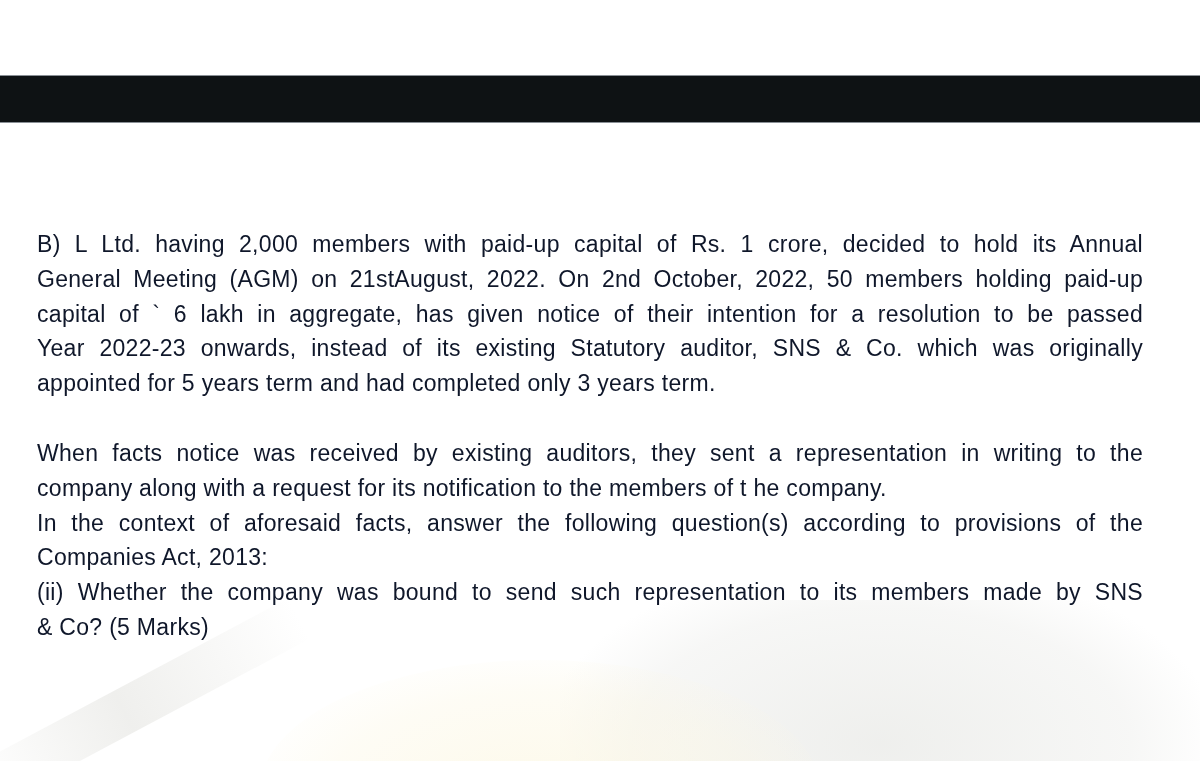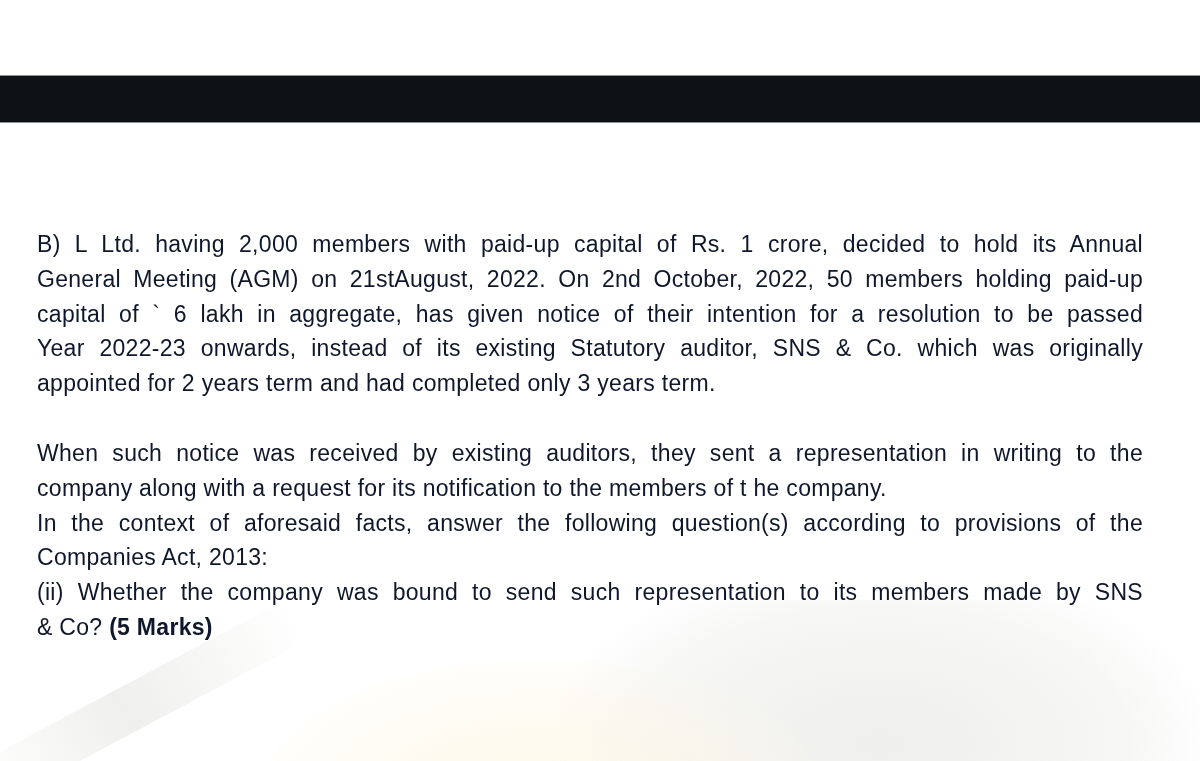--- a/index.html
+++ b/index.html
@@ -74,44 +74,44 @@
   .para-gap { margin-top: 35px; }
   .ln {
     display: block;
     white-space: normal;
   }
   .just {
     text-align: justify;
     text-align-last: justify;
   }
   .marks {
-    font-weight: 700;
+    font-weight: 400;
   }
 </style>
 </head>
 <body>
 
 <div class="black-bar"></div>
 
 <div class="wm wm-gray"></div>
 <div class="wm wm-ivory"></div>
 <div class="wm wm-streak"></div>
 
 <main class="doc">
 
   <p class="para">
     <span class="ln just">B) L Ltd. having 2,000 members with paid-up capital of Rs. 1 crore, decided to hold its Annual</span>
     <span class="ln just">General Meeting (AGM) on 21stAugust, 2022. On 2nd October, 2022, 50 members holding paid-up</span>
     <span class="ln just">capital of ` 6 lakh in aggregate, has given notice of their intention for a resolution to be passed</span>
     <span class="ln just">Year 2022-23 onwards, instead of its existing Statutory auditor, SNS &amp; Co. which was originally</span>
-    <span class="ln">appointed for 2 years term and had completed only 3 years term.</span>
+    <span class="ln">appointed for 5 years term and had completed only 3 years term.</span>
   </p>
 
   <p class="para para-gap">
-    <span class="ln just">When such notice was received by existing auditors, they sent a representation in writing to the</span>
+    <span class="ln just">When facts notice was received by existing auditors, they sent a representation in writing to the</span>
     <span class="ln">company along with a request for its notification to the members of t he company.</span>
   </p>
 
   <p class="para">
     <span class="ln just">In the context of aforesaid facts, answer the following question(s) according to provisions of the</span>
     <span class="ln">Companies Act, 2013:</span>
   </p>
 
 
   <p class="para">

